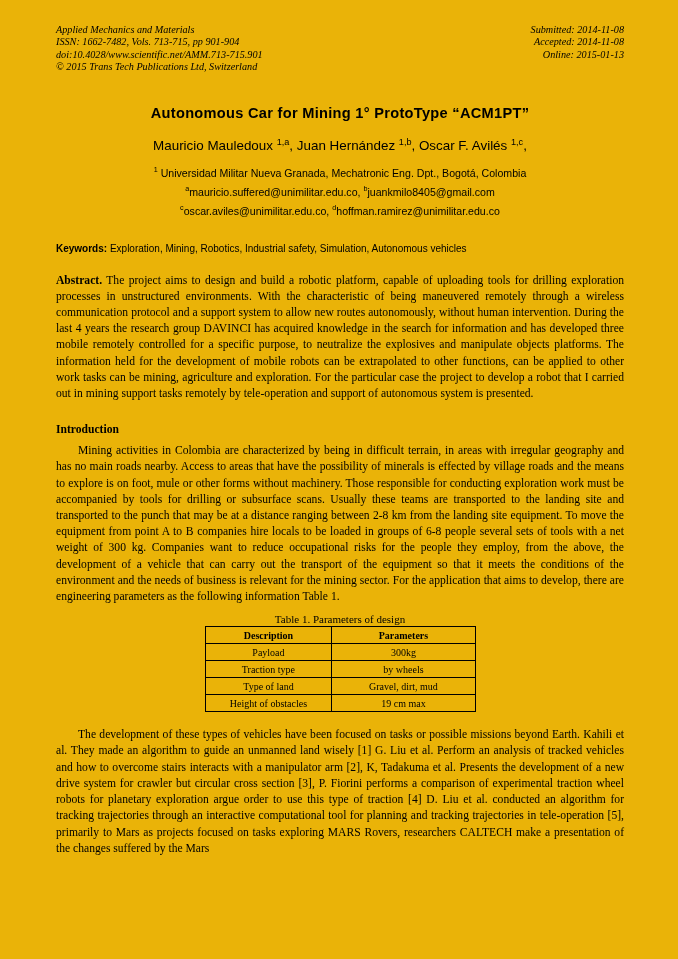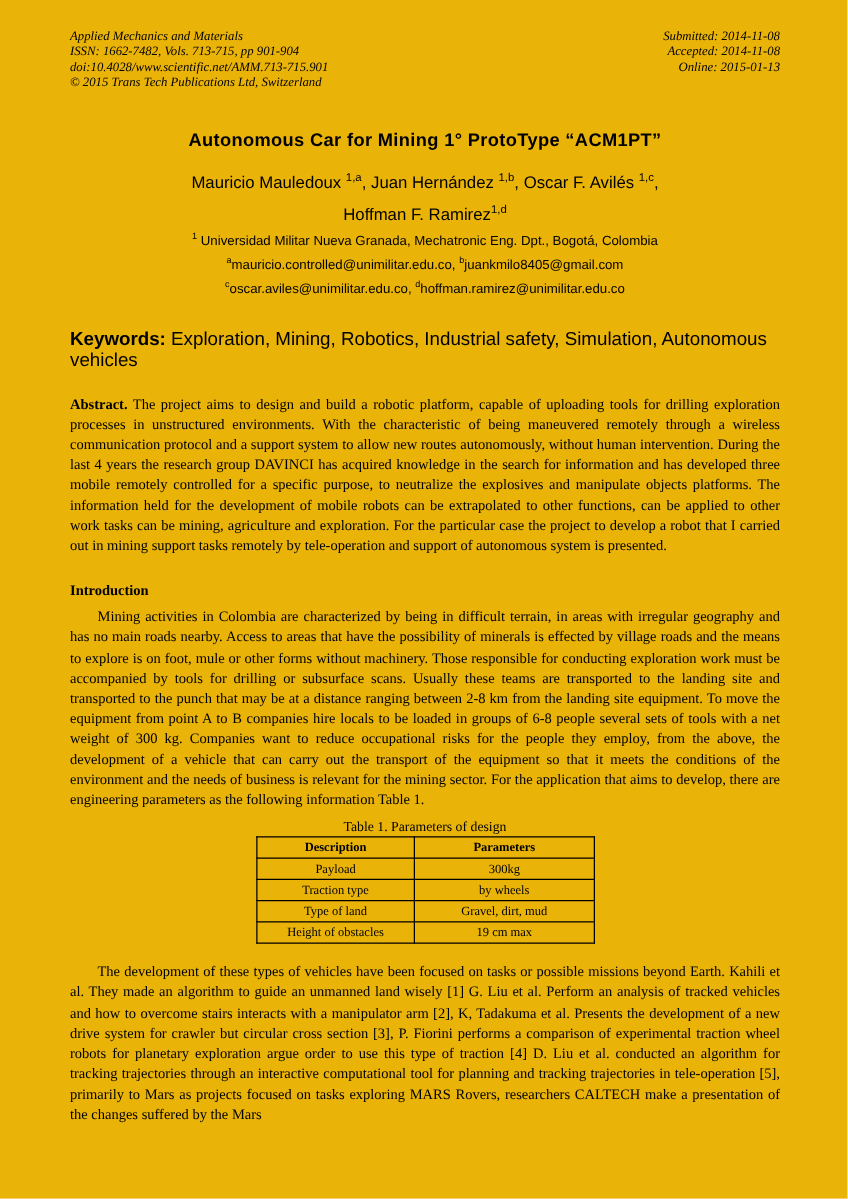--- a/index.html
+++ b/index.html
@@ -74,21 +74,21 @@
   .emails {
     font-family: "Liberation Sans", "DejaVu Sans", sans-serif;
     font-size: 10.6px;
     text-align: center;
     line-height: 19px;
   }
 
   
   .keywords {
     font-family: "Liberation Sans", "DejaVu Sans", sans-serif;
-    font-size: 15px;
+    font-size: 10px;
     margin-top: 22px;
     text-align: left;
   }
   .keywords b { font-weight: bold; }
 
   
   .abstract {
     margin-top: 19px;
     font-size: 11.6px;
     line-height: 16.2px;
@@ -163,30 +163,27 @@
         <div>Accepted: 2014-11-08</div>
         <div>Online: 2015-01-13</div>
       </div>
     </div>
 
     <div class="title">Autonomous Car for Mining 1° ProtoType “ACM1PT”</div>
 
     <div class="authors">
       <span><span>Mauricio Mauledoux</span> <sup>1,a</sup><span>, </span></span><span><span>Juan Hernández</span> <sup>1,b</sup><span>, </span></span><span><span>Oscar F. Avilés</span> <sup>1,c</sup><span>,</span></span>
     </div>
-    <div class="authors-line2">
-      <span>Hoffman F. Ramirez</span><sup>1,d</sup>
-    </div>
 
     <div class="affil">
       <sup>1</sup> <span>Universidad Militar Nueva Granada, Mechatronic Eng. Dpt., Bogotá, Colombia</span>
     </div>
 
     <div class="emails">
-      <sup>a</sup><span>mauricio.controlled@unimilitar.edu.co</span><span>, </span><sup>b</sup><span>juankmilo8405@gmail.com</span>
+      <sup>a</sup><span>mauricio.suffered@unimilitar.edu.co</span><span>, </span><sup>b</sup><span>juankmilo8405@gmail.com</span>
     </div>
     <div class="emails">
       <sup>c</sup><span>oscar.aviles@unimilitar.edu.co</span><span>, </span><sup>d</sup><span>hoffman.ramirez@unimilitar.edu.co</span>
     </div>
 
     <div class="keywords">
       <b>Keywords:</b> <span>Exploration, Mining, Robotics, Industrial safety, Simulation, Autonomous vehicles</span>
     </div>
 
     <div class="abstract">

